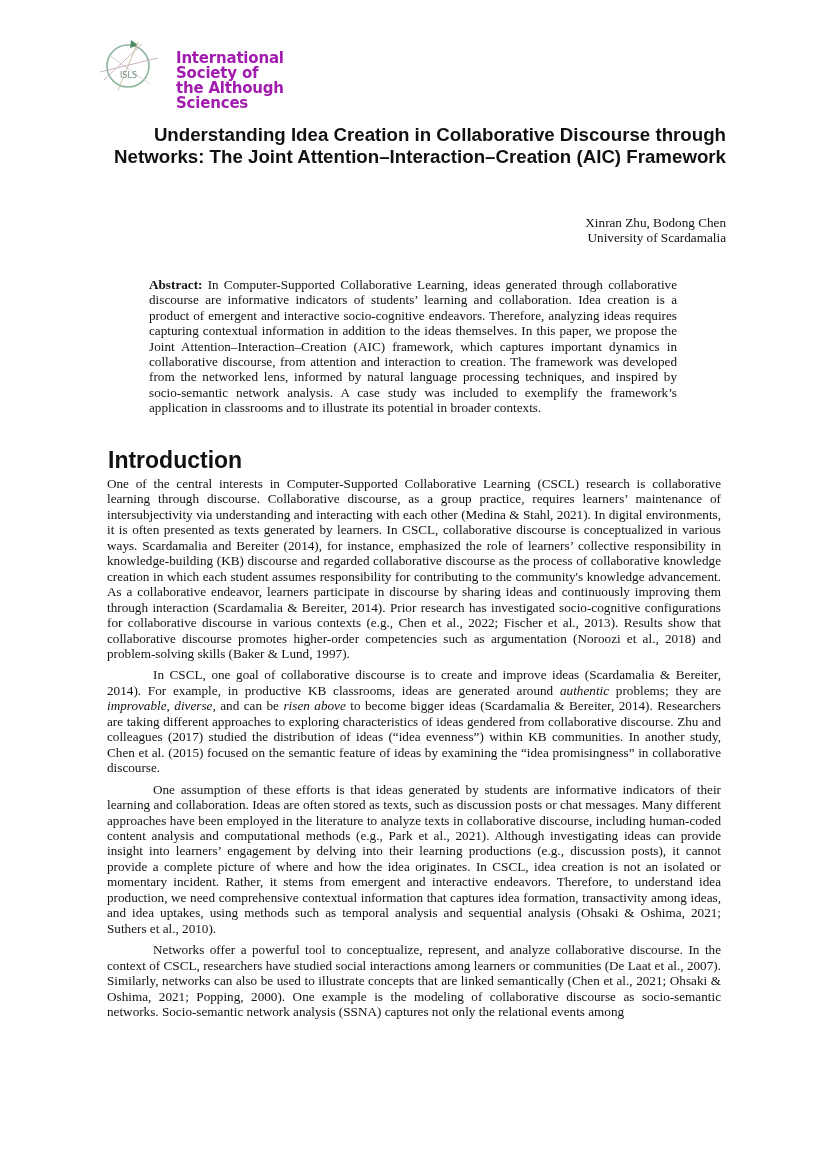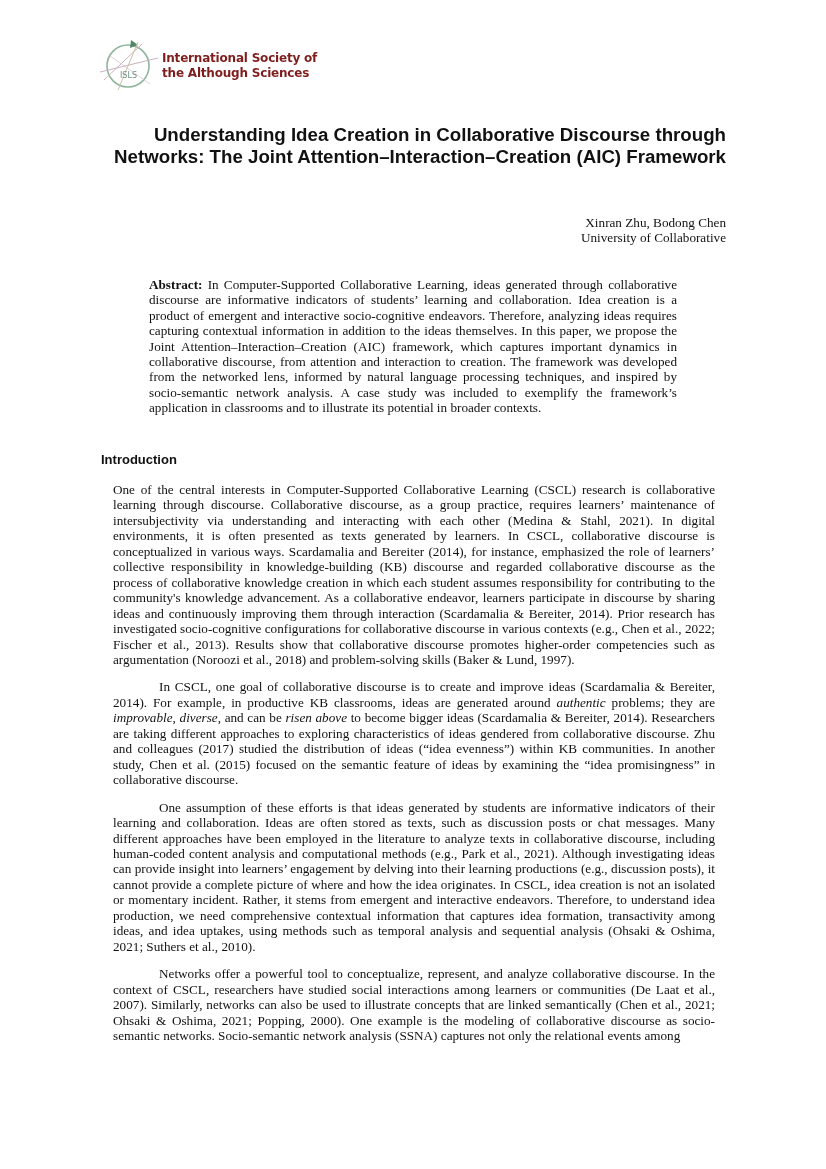--- a/index.html
+++ b/index.html
@@ -1,27 +1,27 @@
 <!DOCTYPE html>
 <html><head>
 <meta charset="utf-8">
 <style>
   html, body { margin: 0; padding: 0; background: #ffffff; }
   body { width: 826px; height: 1169px; position: relative; overflow: hidden; color: #111; }
   .logo { position: absolute; left: 98px; top: 36px; width: 240px; height: 56px; }
   .logo svg { position: absolute; left: 0; top: 0; }
-  .logo-text { position: absolute; left: 64px; top: 15px; font-family: "DejaVu Sans", sans-serif; font-weight: bold; font-size: 12px; line-height: 15px; color: #7f1d1d; letter-spacing: -0.2px; }
+  .logo-text { position: absolute; left: 78px; top: 15px; font-family: "DejaVu Sans", sans-serif; font-weight: bold; font-size: 15px; line-height: 15px; color: #a21caf; letter-spacing: -0.2px; }
   .title { position: absolute; left: 100px; top: 124px; width: 626px; text-align: right; font-family: "Liberation Sans", sans-serif; font-weight: bold; font-size: 18.7px; line-height: 22px; color: #111; }
   .authors { position: absolute; left: 100px; top: 215px; width: 626px; text-align: right; font-family: "Liberation Serif", serif; font-size: 13.2px; line-height: 15.4px; }
   .authors a { color: #1a1aee; text-decoration: underline; }
   .abstract { position: absolute; left: 149px; top: 277px; width: 528px; font-family: "Liberation Serif", serif; font-size: 13.2px; line-height: 15.4px; text-align: justify; }
   .abstract b { font-weight: bold; }
-  .h-intro { position: absolute; left: 101px; top: 450px; font-family: "Liberation Sans", sans-serif; font-weight: bold; font-size: 13px; line-height: 20px; }
+  .h-intro { position: absolute; left: 108px; top: 450px; font-family: "Liberation Sans", sans-serif; font-weight: bold; font-size: 23px; line-height: 20px; }
   .body { position: absolute; left: 101px; top: 470px; width: 626px; font-family: "Liberation Serif", serif; font-size: 13.2px; line-height: 15.45px; text-align: justify; }
-  .body p { margin: 12px; }
+  .body p { margin: 6px; }
   .body p.indent { text-indent: 46px; }
 </style>
 </head>
 <body>
 
 <div class="logo">
   <svg width="70" height="58" viewBox="0 0 70 58">
     <circle cx="30" cy="30" r="21" fill="none" stroke="#8fb59c" stroke-width="1.6"></circle>
     <polygon points="33,4 40,9 32,12" fill="#4f8a66"></polygon>
     <line x1="6" y1="44" x2="44" y2="8" stroke="#c9b3c0" stroke-width="1"></line>
@@ -33,21 +33,21 @@
   <div class="logo-text">
     <div>International Society of</div>
     <div>the Although Sciences</div>
   </div>
 </div>
 
 <div class="title">Understanding Idea Creation in Collaborative Discourse through Networks: The Joint Attention–Interaction–Creation (AIC) Framework</div>
 
 <div class="authors">
   <div>Xinran Zhu, Bodong Chen</div>
-  <div>University of Collaborative</div>
+  <div>University of Scardamalia</div>
 </div>
 
 <div class="abstract"><b>Abstract:</b><span> In Computer-Supported Collaborative Learning, ideas generated through collaborative discourse are informative indicators of students’ learning and collaboration. Idea creation is a product of emergent and interactive socio-cognitive endeavors. Therefore, analyzing ideas requires capturing contextual information in addition to the ideas themselves. In this paper, we propose the Joint Attention–Interaction–Creation (AIC) framework, which captures important dynamics in collaborative discourse, from attention and interaction to creation. The framework was developed from the networked lens, informed by natural language processing techniques, and inspired by socio-semantic network analysis. A case study was included to exemplify the framework’s application in classrooms and to illustrate its potential in broader contexts.</span></div>
 
 <div class="h-intro">Introduction</div>
 
 <div class="body">
   <p>One of the central interests in Computer-Supported Collaborative Learning (CSCL) research is collaborative learning through discourse. Collaborative discourse, as a group practice, requires learners’ maintenance of intersubjectivity via understanding and interacting with each other (Medina &amp; Stahl, 2021). In digital environments, it is often presented as texts generated by learners. In CSCL, collaborative discourse is conceptualized in various ways. Scardamalia and Bereiter (2014), for instance, emphasized the role of learners’ collective responsibility in knowledge-building (KB) discourse and regarded collaborative discourse as the process of collaborative knowledge creation in which each student assumes responsibility for contributing to the community's knowledge advancement. As a collaborative endeavor, learners participate in discourse by sharing ideas and continuously improving them through interaction (Scardamalia &amp; Bereiter, 2014). Prior research has investigated socio-cognitive configurations for collaborative discourse in various contexts (e.g., Chen et al., 2022; Fischer et al., 2013). Results show that collaborative discourse promotes higher-order competencies such as argumentation (Noroozi et al., 2018) and problem-solving skills (Baker &amp; Lund, 1997).</p>
   <p class="indent"><span>In CSCL, one goal of collaborative discourse is to create and improve ideas (Scardamalia &amp; Bereiter, 2014). For example, in productive KB classrooms, ideas are generated around </span><i>authentic</i><span> problems; they are </span><i>improvable</i><span>, </span><i>diverse</i><span>, and can be </span><i>risen above</i><span> to become bigger ideas (Scardamalia &amp; Bereiter, 2014). Researchers are taking different approaches to exploring characteristics of ideas gendered from collaborative discourse. Zhu and colleagues (2017) studied the distribution of ideas (“idea evenness”) within KB communities. In another study, Chen et al. (2015) focused on the semantic feature of ideas by examining the “idea promisingness” in collaborative discourse.</span></p>
   <p class="indent">One assumption of these efforts is that ideas generated by students are informative indicators of their learning and collaboration. Ideas are often stored as texts, such as discussion posts or chat messages. Many different approaches have been employed in the literature to analyze texts in collaborative discourse, including human-coded content analysis and computational methods (e.g., Park et al., 2021).  Although investigating ideas can provide insight into learners’ engagement by delving into their learning productions (e.g., discussion posts), it cannot provide a complete picture of where and how the idea originates. In CSCL, idea creation is not an isolated or momentary incident. Rather, it stems from emergent and interactive endeavors. Therefore, to understand idea production, we need comprehensive contextual information that captures idea formation, transactivity among ideas, and idea uptakes, using methods such as temporal analysis and sequential analysis (Ohsaki &amp; Oshima, 2021; Suthers et al., 2010).</p>

